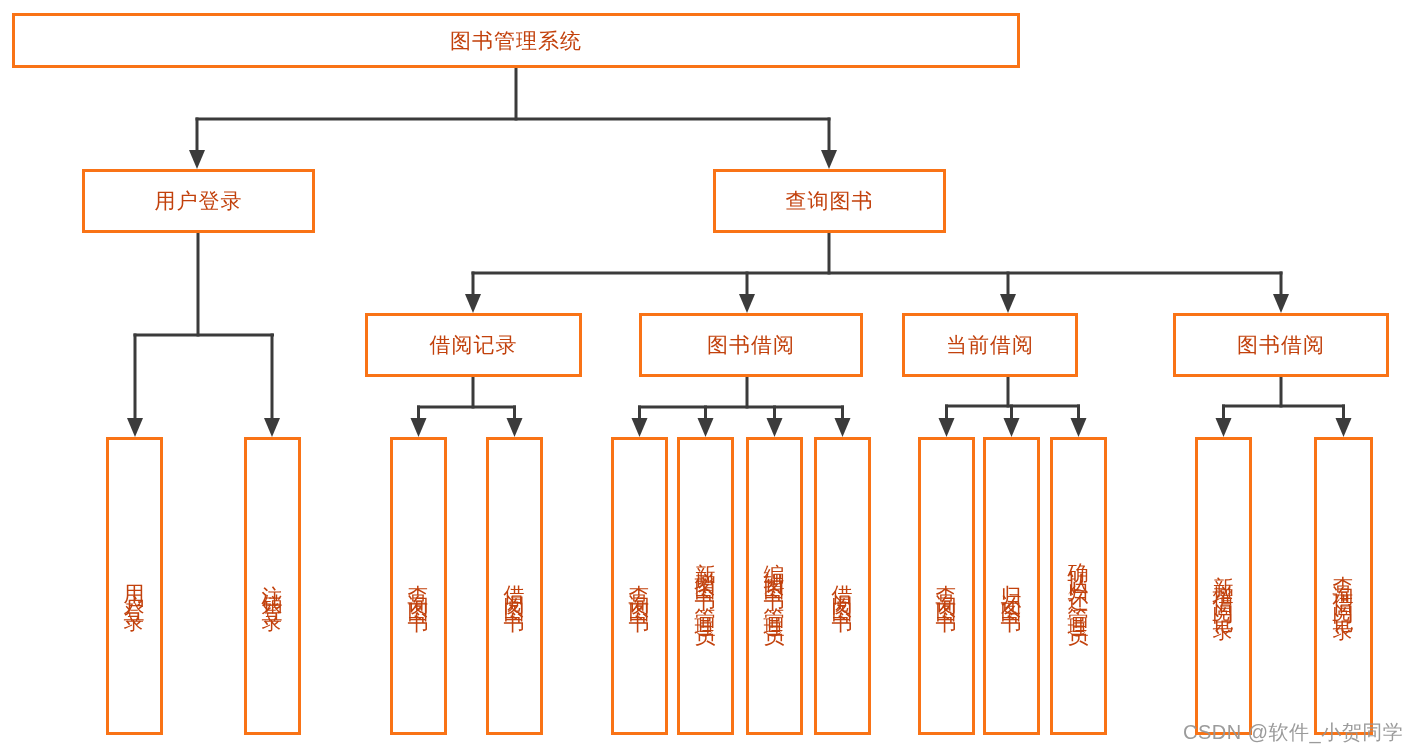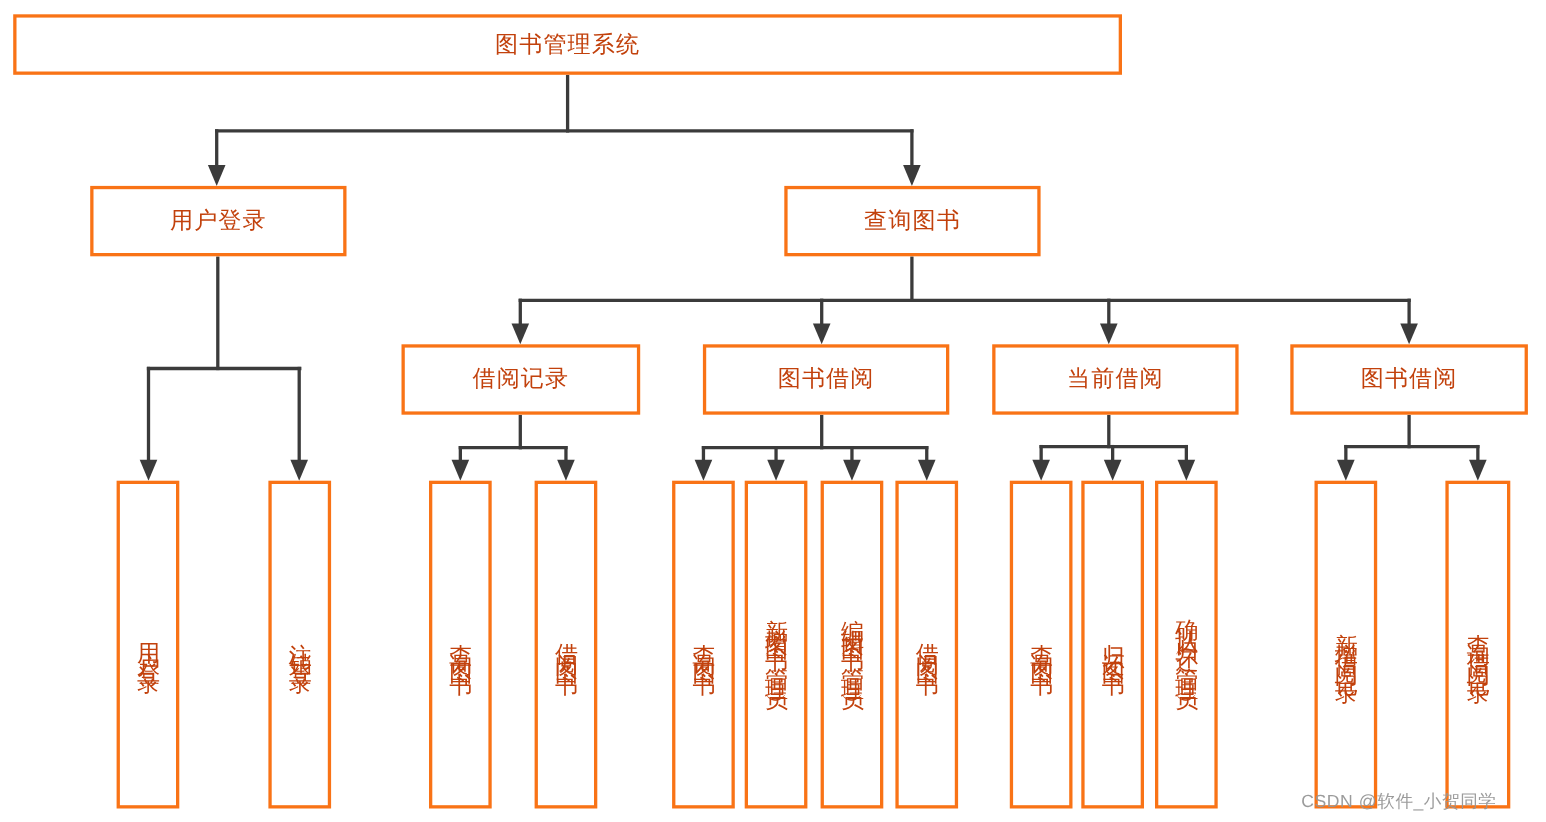--- a/index.html
+++ b/index.html
@@ -29,21 +29,21 @@
     writing-mode:vertical-rl;
     text-orientation:mixed;
     letter-spacing:9px;
     font-size:21px;
     line-height:1;
   }
   .watermark {
     position:absolute;
     left:1183px; top:719px;
     width:222px;
-    font-size:16px;
+    font-size:20px;
     color:rgba(150,150,150,0.95);
     letter-spacing:0.5px;
     white-space:nowrap;
     z-index:5;
   }
   svg line { stroke:#3b3b3b; stroke-width:3; }
   svg polygon { fill:#3b3b3b; }
 </style>
 </head>
 <body>
@@ -126,21 +126,21 @@
     </g>
   </svg>
 
   <div class="node" style="left:12px; top:13px; width:1008px; height:55px;">图书管理系统</div>
 
   <div class="node" style="left:82px; top:169px; width:233px; height:64px;">用户登录</div>
   <div class="node" style="left:713px; top:169px; width:233px; height:64px;">查询图书</div>
 
   <div class="node" style="left:365px; top:313px; width:217px; height:64px;">借阅记录</div>
   <div class="node" style="left:639px; top:313px; width:224px; height:64px;">图书借阅</div>
-  <div class="node" style="left:902px; top:313px; width:224px; height:64px;">当前借阅</div>
+  <div class="node" style="left:902px; top:313px; width:176px; height:64px;">当前借阅</div>
   <div class="node" style="left:1173px; top:313px; width:216px; height:64px;">图书借阅</div>
 
   <div class="node vert" style="left:106px; top:437px; width:57px; height:298px;">用户登录</div>
   <div class="node vert" style="left:244px; top:437px; width:57px; height:298px;">注销登录</div>
 
   <div class="node vert" style="left:390px; top:437px; width:57px; height:298px;">查询图书</div>
   <div class="node vert" style="left:486px; top:437px; width:57px; height:298px;">借阅图书</div>
 
   <div class="node vert" style="left:611px; top:437px; width:57px; height:298px;">查询图书</div>
   <div class="node vert" style="left:677px; top:437px; width:57px; height:298px;">新增图书（管理员）</div>

